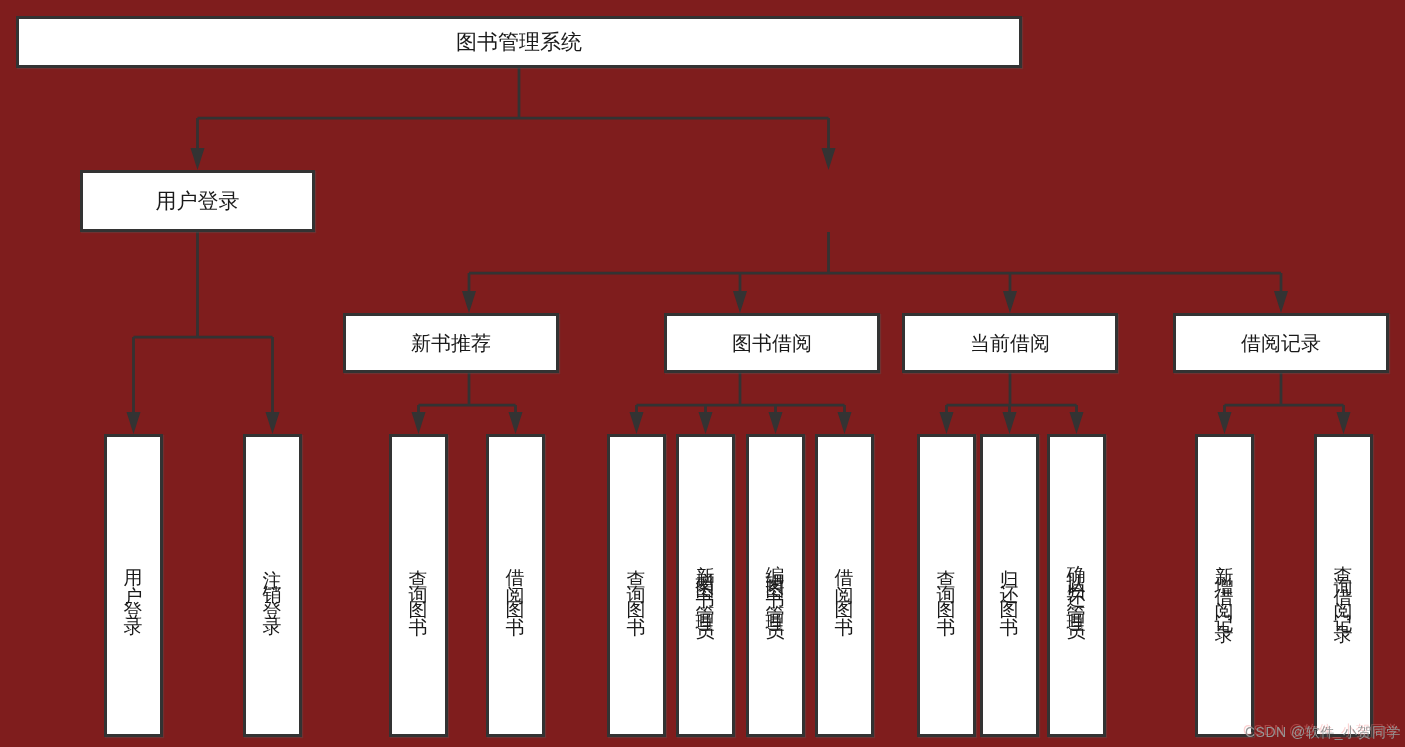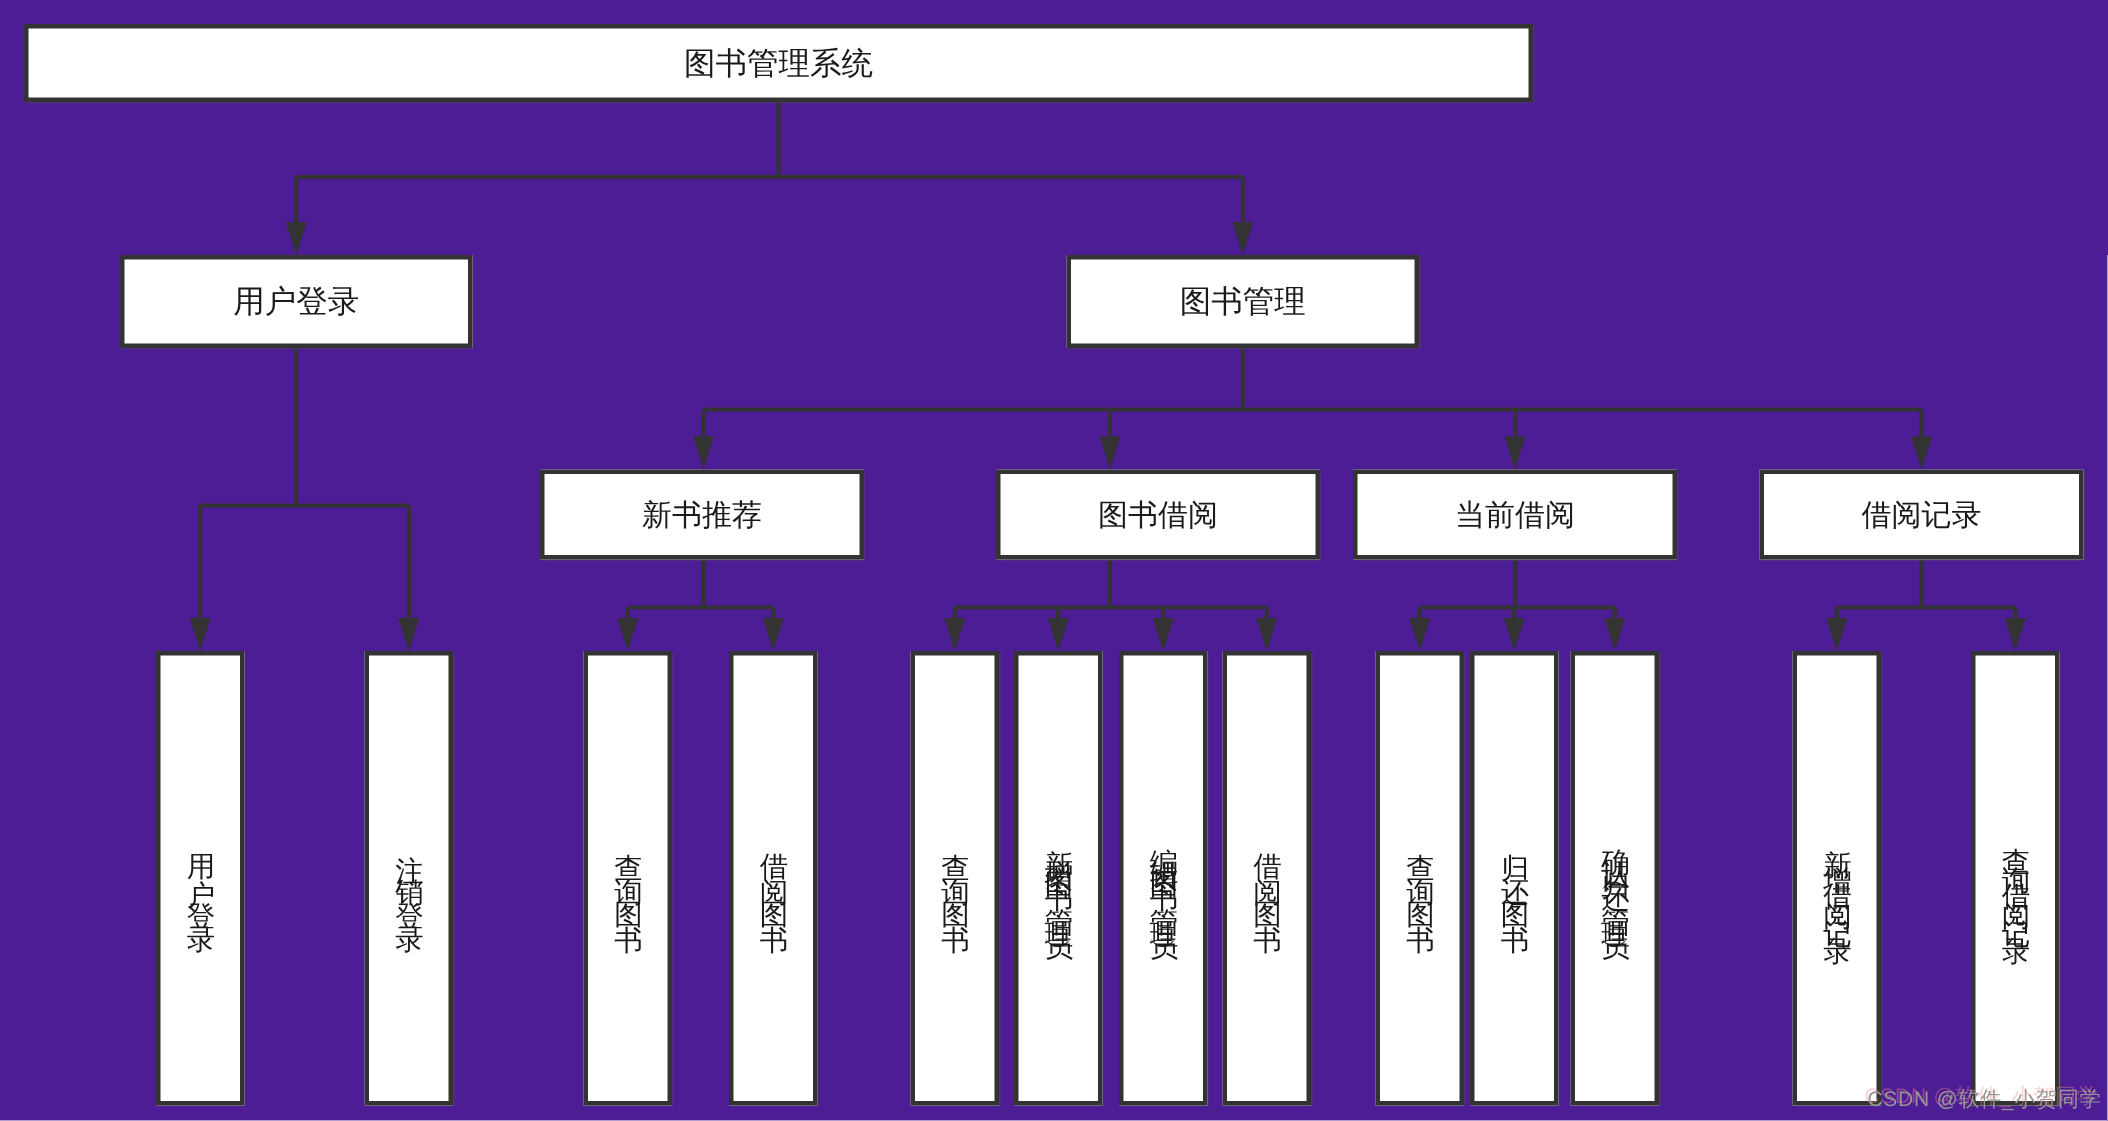--- a/index.html
+++ b/index.html
@@ -1,20 +1,20 @@
 <!DOCTYPE html>
 <html><head>
 <meta charset="utf-8">
 <style>
   html, body { margin: 0; padding: 0; background: #ffffff; }
   #stage {
     position: relative;
     width: 1405px;
     height: 747px;
-    background: #4c1d95;
+    background: #7f1d1d;
     font-family: "Liberation Sans", "DejaVu Sans", sans-serif;
     overflow: hidden;
   }
   #wires {
     position: absolute;
     left: 0; top: 0;
     width: 1405px; height: 747px;
     pointer-events: none;
   }
   .node {
@@ -131,25 +131,22 @@
     <use href="#ah" transform="translate(1343.5,434)"></use>
   </svg>
 
   <div class="node node-root">
     <span>图书管理系统</span>
   </div>
 
   <div class="node node-branch" style="left:80px">
     <span>用户登录</span>
   </div>
-  <div class="node node-branch" style="left:711px">
-    <span>图书管理</span>
-  </div>
-
-  <div class="node node-module" style="left:360px">
+
+  <div class="node node-module" style="left:343px">
     <span>新书推荐</span>
   </div>
   <div class="node node-module" style="left:664px">
     <span>图书借阅</span>
   </div>
   <div class="node node-module" style="left:1173px">
     <span>借阅记录</span>
   </div>
   <div class="node node-module" style="left:902px">
     <span>当前借阅</span>

